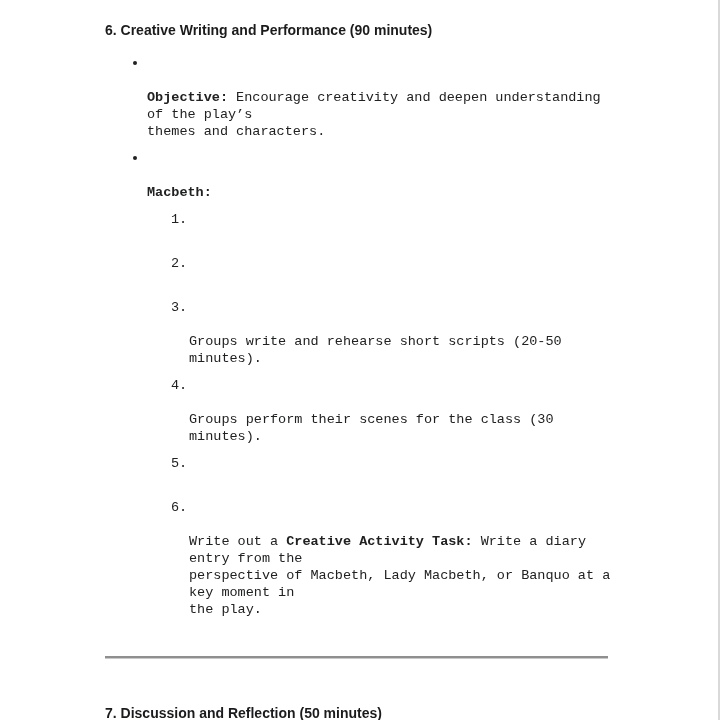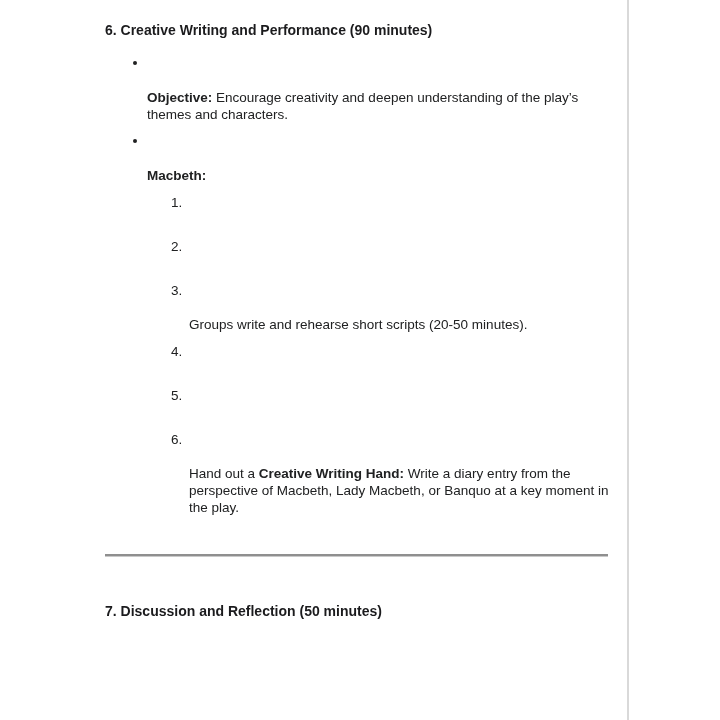--- a/index.html
+++ b/index.html
@@ -1,18 +1,18 @@
 <!DOCTYPE html>
 <html><head>
 <meta charset="utf-8">
 <style>
   html, body { margin: 0; padding: 0; background: #ffffff; }
   .page {
     position: relative;
-    width: 629px;
+    width: 720px;
     height: 720px;
     background: #ffffff;
     overflow: hidden;
     font-family: "Liberation Sans", sans-serif;
     font-size: 13.5px;
     line-height: 17px;
     color: #202122;
   }
   .edge-line {
     position: absolute;
@@ -27,21 +27,21 @@
     width: 512px;
   }
   .heading {
     font-size: 14px;
     font-weight: 700;
     line-height: 17px;
     margin: 0 0 16px 0;
     color: #1b1b1d;
     white-space: pre-line;
   }
-  .item { position: relative; margin: 0 0 10px 0; white-space: pre-line; }
+  .item { position: relative; margin: 0 0 10px 0; white-space: pre-line; font-family: Liberation Mono, monospace; }
   .bullet-item { padding-left: 42px; }
   .dot-marker {
     position: absolute;
     left: 28px; top: 6px;
     width: 4px; height: 4px;
     border-radius: 50%;
     background: #202122;
   }
   .num-item { padding-left: 84px; }
   .num-marker {
@@ -84,27 +84,28 @@
       </div>
       <div class="item num-item">
         <span class="num-marker">2.</span>
       </div>
       <div class="item num-item">
         <span class="num-marker">3.</span>
         <span>Groups write and rehearse short scripts (20-50 minutes).</span>
       </div>
       <div class="item num-item">
         <span class="num-marker">4.</span>
+        <span>Groups perform their scenes for the class (30 minutes).</span>
       </div>
       <div class="item num-item">
         <span class="num-marker">5.</span>
       </div>
       <div class="item num-item">
         <span class="num-marker">6.</span>
-        <span>Hand out a </span><span class="bold-inline">Creative Writing Hand:</span><span> Write a diary entry from the
+        <span>Write out a </span><span class="bold-inline">Creative Activity Task:</span><span> Write a diary entry from the
 perspective of Macbeth, Lady Macbeth, or Banquo at a key moment in
 the play.</span>
       </div>
     </div>
 
     <div class="divider"></div>
 
     <div>
       <div class="heading">7. Discussion and Reflection (50 minutes)</div>
 

